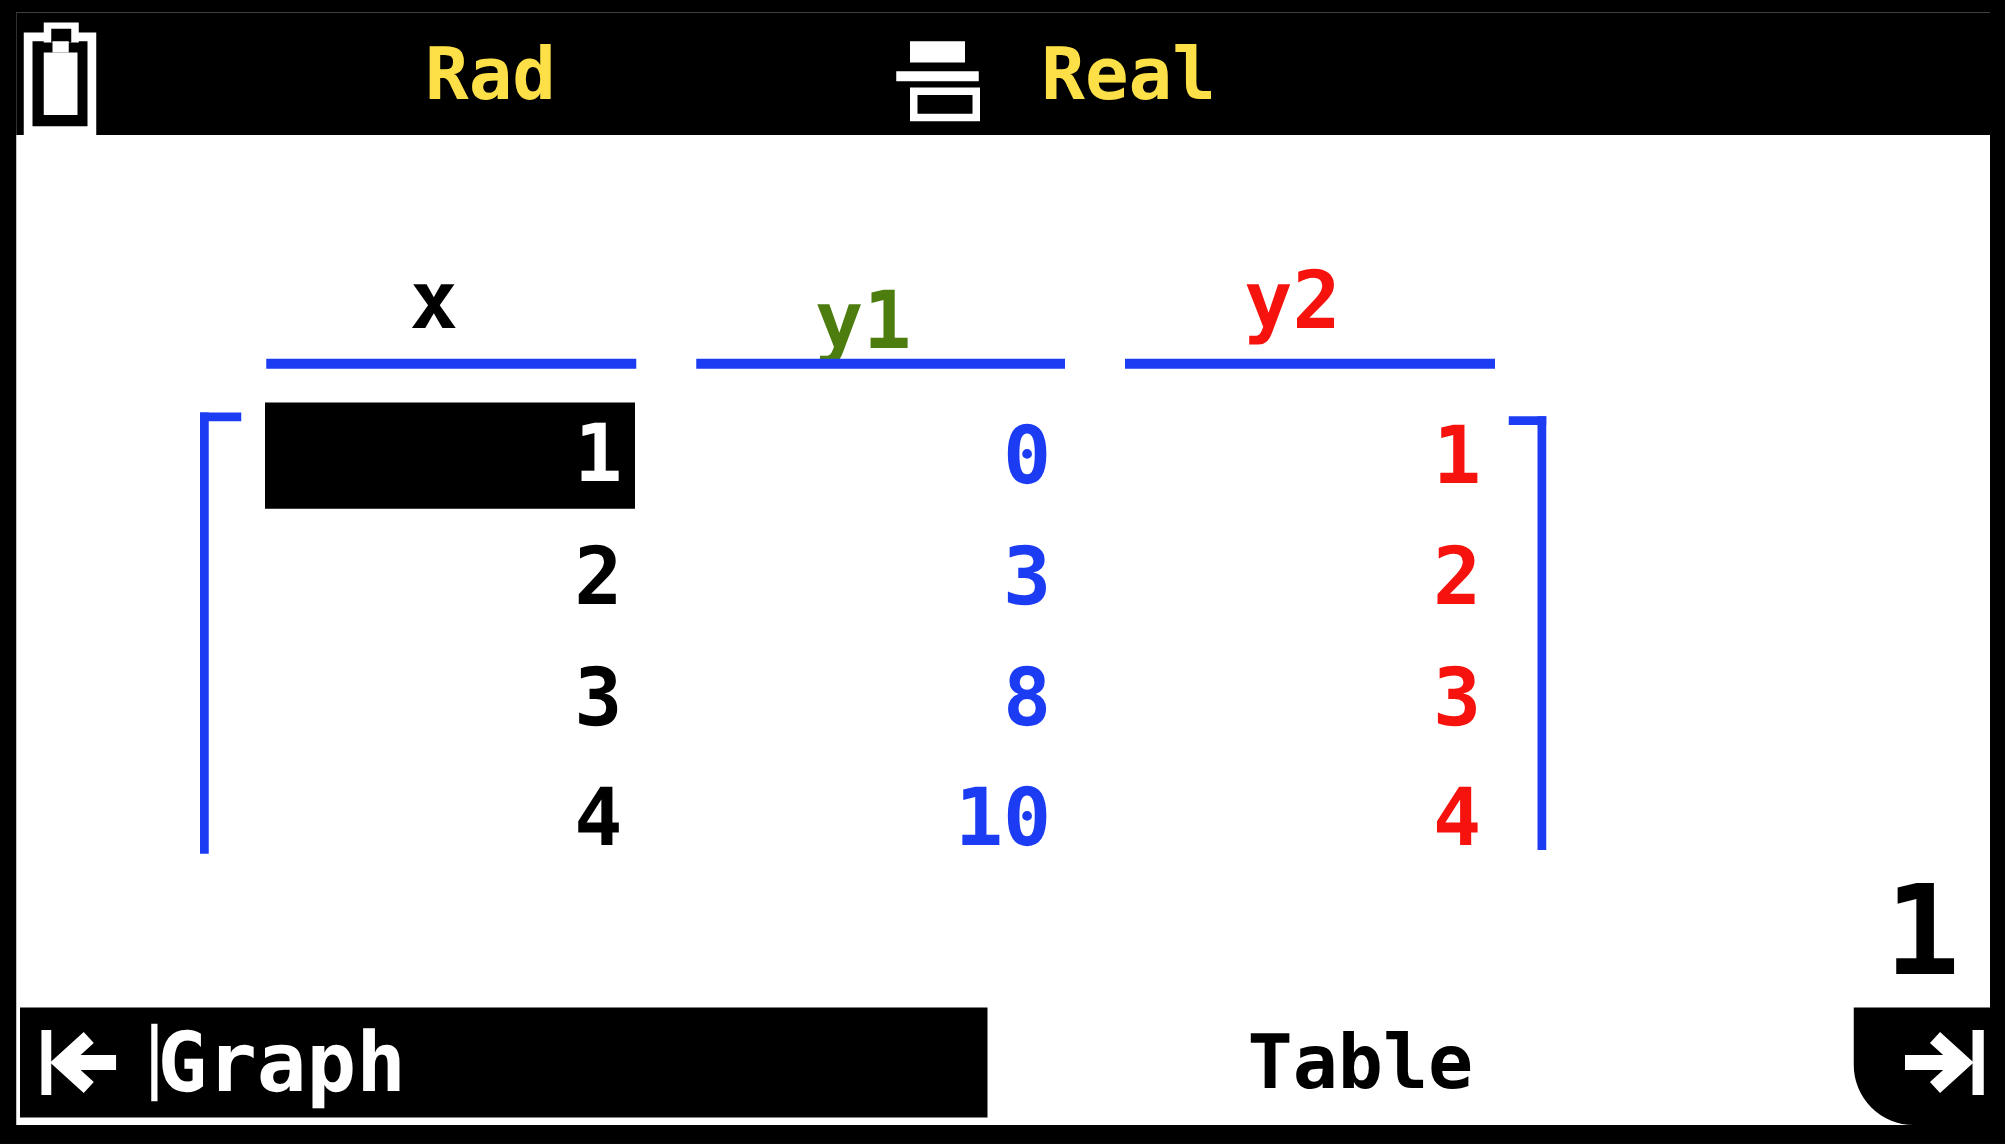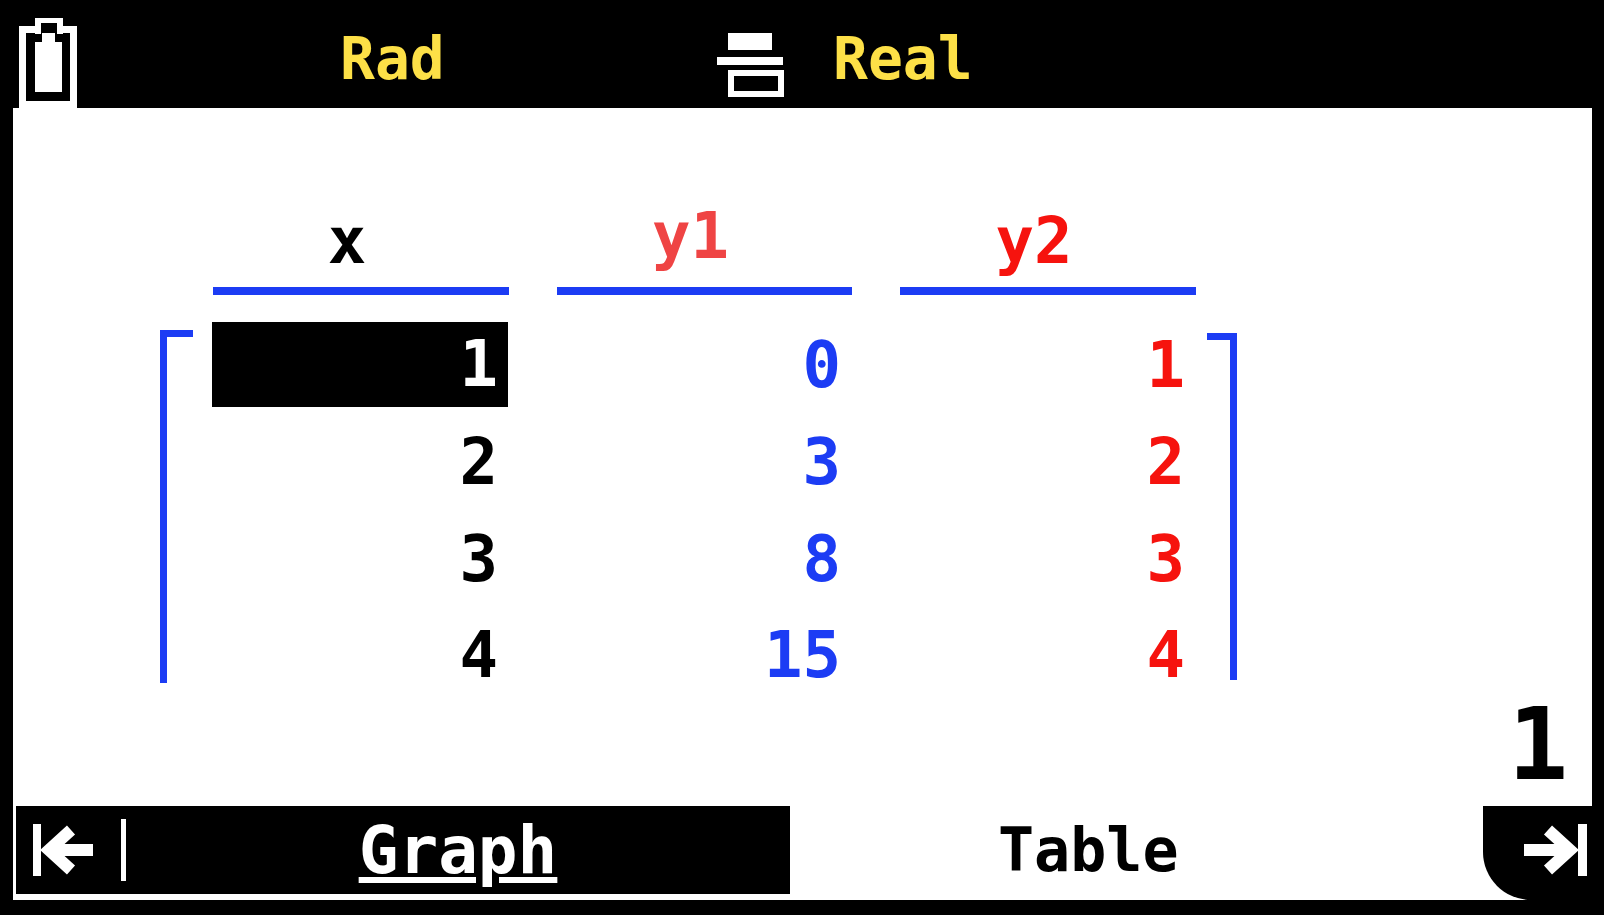--- a/index.html
+++ b/index.html
@@ -40,21 +40,21 @@
 
   
   .page-ind{position:absolute;left:1475px;top:685px;width:100px;height:100px;line-height:100px;
             text-align:center;font-size:100px;color:#000;}
 
   
   .sk-graph{position:absolute;left:3px;top:796px;width:774px;height:88px;background:#000;color:#fff;
             display:flex;align-items:center;}
   .sk-back{margin-left:17px;width:60px;height:52px;flex:0 0 auto;}
   .sk-sep{margin-left:28px;width:5px;height:62px;background:#fff;flex:0 0 auto;}
-  .sk-graph-label{flex:1 1 auto;text-align:center;font-size:66px;text-decoration:underline;}
+  .sk-graph-label{flex:1 1 auto;text-align:left;font-size:66px;}
   .sk-table{position:absolute;left:985px;top:796px;height:88px;line-height:88px;font-size:60px;color:#000;}
   .sk-corner{position:absolute;left:1470px;top:796px;width:109px;height:94px;background:#000;
              border-bottom-left-radius:48px;display:flex;align-items:center;justify-content:flex-end;}
   .sk-next{width:64px;height:52px;margin-right:4px;margin-top:-6px;}
 </style>
 </head>
 <body>
 
 <div class="frame">
   <div class="screen">
@@ -77,35 +77,35 @@
         <div class="fr-bot"></div>
       </div>
       <div class="status-text st-real">
         <span>Real</span>
       </div>
     </div>
 
     <div id="table-layer">
         <div class="th" style="left: 200px; width: 296px; top: 196px; color: rgb(0, 0, 0);">x</div>
         <div class="underline" style="left: 200px; width: 296px; top: 277px; background: rgb(28, 60, 244);"></div>
-        <div class="th" style="left: 544px; width: 295px; top: 191px; color: #ef4444;">y1</div>
+        <div class="th" style="left: 544px; width: 295px; top: 212px; color: #4d7c0f;">y1</div>
         <div class="underline" style="left: 544px; width: 295px; top: 277px; background: rgb(28, 60, 244);"></div>
         <div class="th" style="left: 887px; width: 296px; top: 196px; color: rgb(246, 19, 14);">y2</div>
         <div class="underline" style="left: 887px; width: 296px; top: 277px; background: rgb(28, 60, 244);"></div>
         <div class="cell sel" style="left: 199px; width: 296px; top: 312px; color: rgb(0, 0, 0);">1</div>
         <div class="cell" style="left: 543px; width: 295px; top: 318px; color: rgb(28, 60, 244);">0</div>
         <div class="cell" style="left: 886px; width: 296px; top: 318px; color: rgb(246, 19, 14);">1</div>
         <div class="cell" style="left: 199px; width: 296px; top: 415px; color: rgb(0, 0, 0);">2</div>
         <div class="cell" style="left: 543px; width: 295px; top: 415px; color: rgb(28, 60, 244);">3</div>
         <div class="cell" style="left: 886px; width: 296px; top: 415px; color: rgb(246, 19, 14);">2</div>
         <div class="cell" style="left: 199px; width: 296px; top: 512px; color: rgb(0, 0, 0);">3</div>
         <div class="cell" style="left: 543px; width: 295px; top: 512px; color: rgb(28, 60, 244);">8</div>
         <div class="cell" style="left: 886px; width: 296px; top: 512px; color: rgb(246, 19, 14);">3</div>
         <div class="cell" style="left: 199px; width: 296px; top: 608px; color: rgb(0, 0, 0);">4</div>
-        <div class="cell" style="left: 543px; width: 295px; top: 608px; color: rgb(28, 60, 244);">15</div>
+        <div class="cell" style="left: 543px; width: 295px; top: 608px; color: rgb(28, 60, 244);">10</div>
         <div class="cell" style="left: 886px; width: 296px; top: 608px; color: rgb(246, 19, 14);">4</div>
       </div>
 
     <div class="bracket" style="left: 147px; top: 320px; width: 7px; height: 353px; background: rgb(28, 60, 244);"></div>
     <div class="bracket" style="left: 147px; top: 320px; width: 33px; height: 7px; background: rgb(28, 60, 244);"></div>
     <div class="bracket" style="left: 1217px; top: 323px; width: 7px; height: 347px; background: rgb(28, 60, 244);"></div>
     <div class="bracket" style="left: 1194px; top: 323px; width: 30px; height: 7px; background: rgb(28, 60, 244);"></div>
 
     <div class="page-ind">1</div>
 

